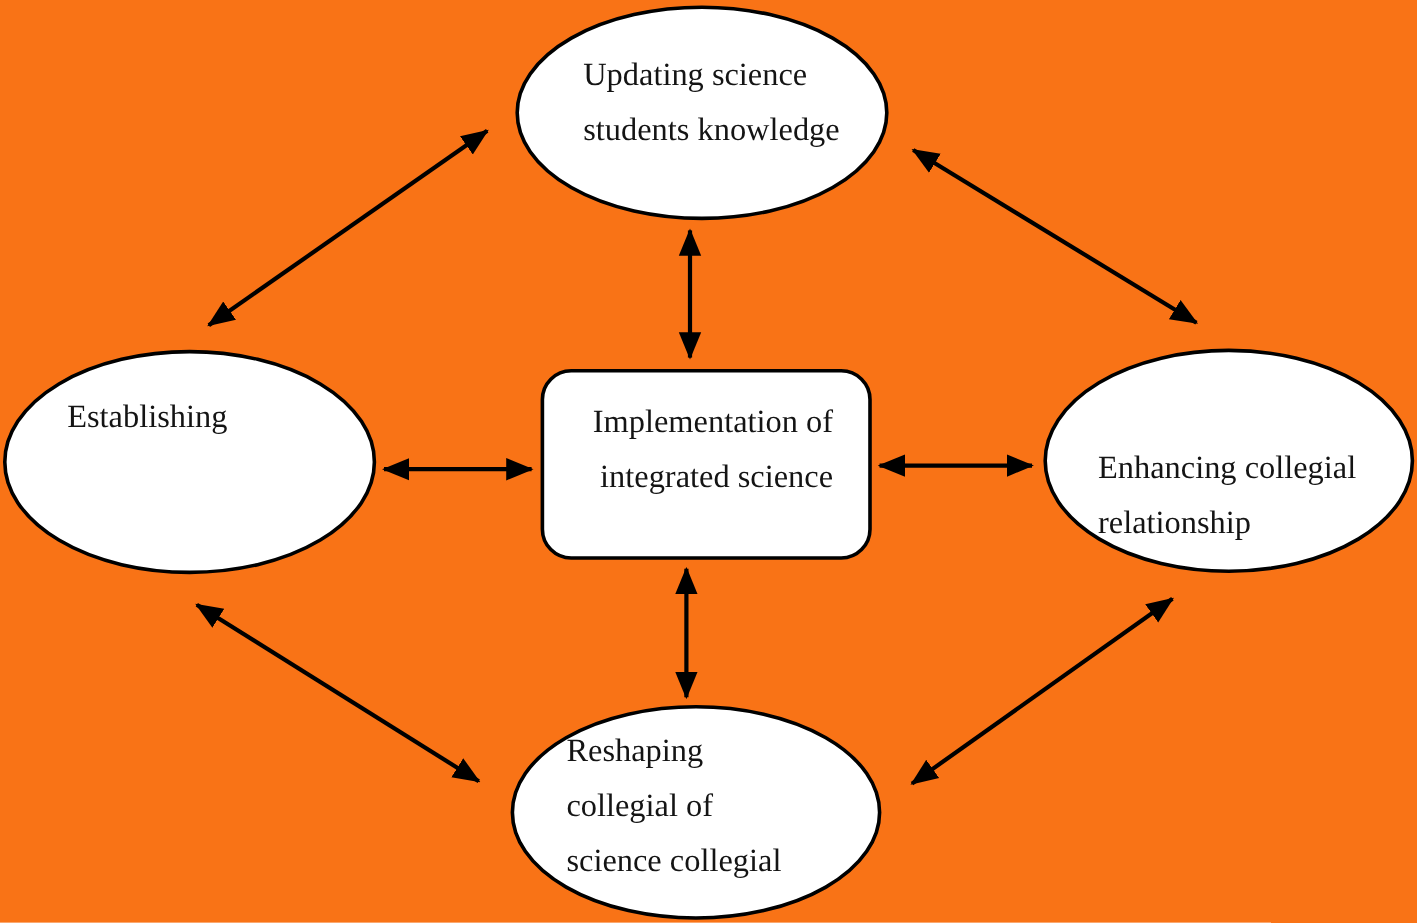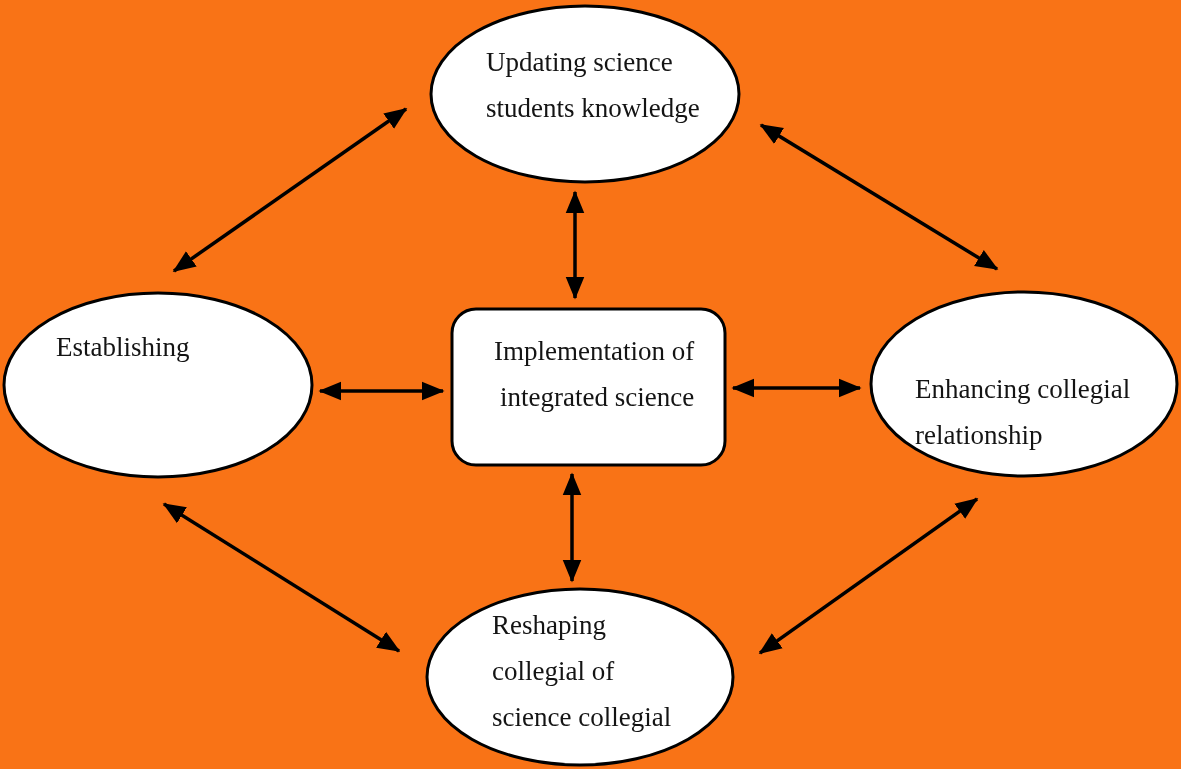--- a/index.html
+++ b/index.html
@@ -79,19 +79,19 @@
   <div class="node-text" style="left:494px; top:328px;text-align:right;">
     <div>Implementation of</div>
     <div>integrated science</div>
   </div>
 
   <div class="node-text" style="left:915px; top:338px;margin-top:28px;">
     <div>Enhancing collegial</div>
     <div>relationship</div>
   </div>
 
-  <div class="node-text" style="left:492px; top:602px;">
+  <div class="node-text" style="left:472px; top:602px;">
     <div>Reshaping</div>
     <div>collegial of</div>
     <div>science collegial</div>
   </div>
 
 </div>
 
 </body></html>

